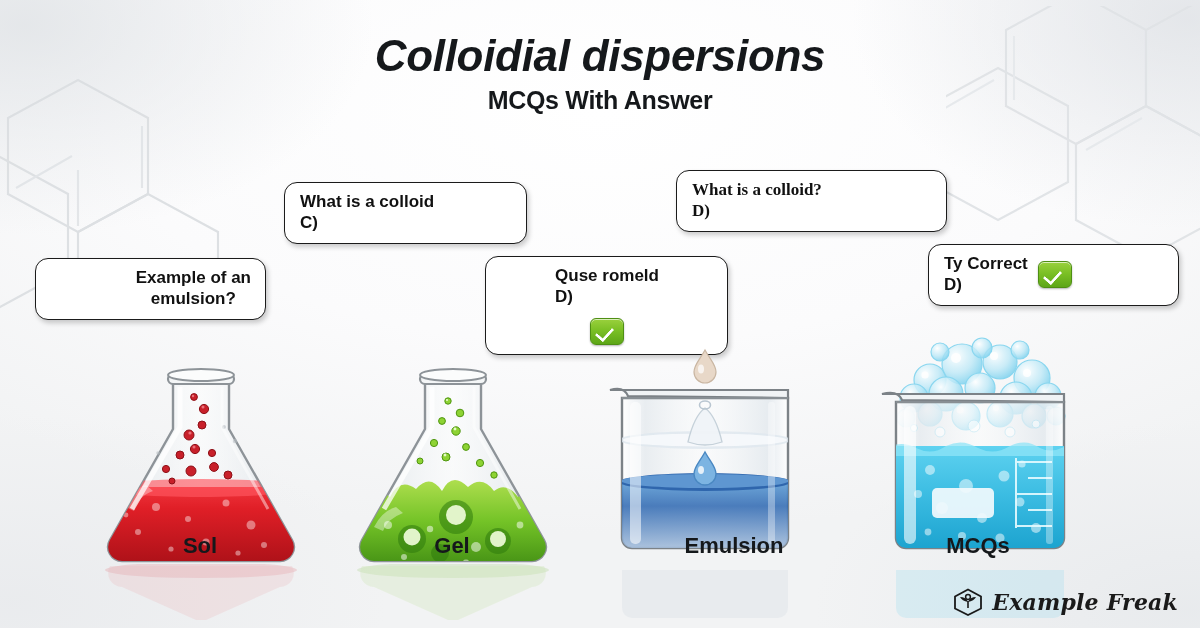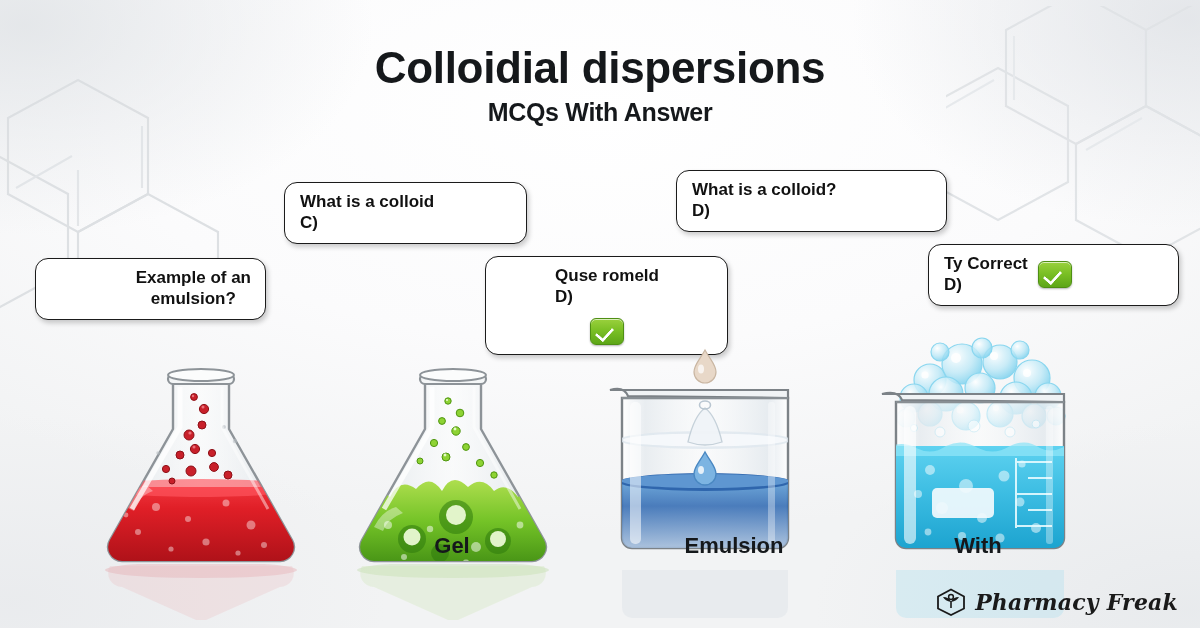--- a/index.html
+++ b/index.html
@@ -24,21 +24,21 @@
   .hexbg{position:absolute;pointer-events:none;opacity:.95;}
   .hexbg.left{left:-62px;top:58px;}
   .hexbg.right{right:-46px;top:6px;}
 
   
   #title{
     position:absolute;left:0;right:0;top:34px;text-align:center;
     color:#15181b;font-weight:bold;letter-spacing:-.3px;line-height:1.02;
   }
   #title .l1,#title .l2{font-size:44px;display:block;}
-  #title .l2{margin-top:12px;}
+  #title .l2{margin-top:0;font-style:italic;}
   #title .l3{font-size:25px;display:block;margin-top:9px;}
 
   
   .bubble{
     position:absolute;
     background:#fff;border:1.6px solid #1b1b1b;border-radius:13px;
     box-shadow:2px 3px 5px rgba(0,0,0,.20);
     padding:9px 14px 9px 15px;
     display:flex;align-items:center;gap:10px;
     font-size:17px;font-weight:bold;color:#111;line-height:1.23;
@@ -56,21 +56,21 @@
   }
   .badge:after{
     content:"";position:absolute;left:8px;top:5px;width:8px;height:14px;
     border-right:3.4px solid #fff;border-bottom:3.4px solid #fff;
     transform:rotate(42deg);border-radius:1px;
   }
 
   #b1{left:35px;top:258px;width:200px;}
   #b2{left:284px;top:182px;width:212px;}
   #b3{left:485px;top:256px;width:212px;flex-direction:column;}
-  #b4{left:676px;top:170px;width:240px;}
+  #b4{left:676px;top:170px;width:240px;font-family:Liberation Serif, serif;}
   #b5{left:928px;top:244px;width:220px;}
 
   
   .vessel{position:absolute;bottom:0;}
   .caption{
     position:absolute;width:240px;text-align:center;
     font-size:22px;font-weight:bold;color:#15181b;
     top:533px;
   }
   #cap1{left:80px;} #cap2{left:332px;} #cap3{left:614px;} #cap4{left:858px;}
@@ -451,28 +451,29 @@
       <rect x="176" y="70" width="7" height="138" rx="3" fill="#fff" opacity=".35"></rect>
     </g>
 
     <path d="M12,58 q16,-4 20,6 L194,66 L194,58 Z" fill="#f0f3f5" stroke="#7c8287" stroke-width="2.2"></path>
     <line x1="26" y1="66" x2="194" y2="66" stroke="#8d9398" stroke-width="1.6"></line>
   </svg>
   <svg class="vessel" style="left:870px;bottom:-2px" width="220" height="62" viewBox="0 0 220 62" opacity=".28">
     <path d="M26,2 L194,2 L194,40 a10,10 0 0 1 -10,10 L36,50 a10,10 0 0 1 -10,-10 Z" fill="#9bdcef"></path>
   </svg>
 
+  <div class="caption" id="cap1">Sol</div>
   <div class="caption" id="cap2">Gel</div>
   <div class="caption" id="cap3">Emulsion</div>
-  <div class="caption" id="cap4">With</div>
+  <div class="caption" id="cap4">MCQs</div>
 
   <div id="logo">
     <svg width="30" height="28" viewBox="0 0 30 28">
       <polygon points="15,1.5 28,8.5 28,20.5 15,27 2,20.5 2,8.5" fill="none" stroke="#1a1a1a" stroke-width="1.8"></polygon>
       <path d="M15,20 L15,13" stroke="#1a1a1a" stroke-width="1.6"></path>
       <path d="M15,14 q-6,-1 -8,-5 q6,0 8,5 z" fill="#1a1a1a"></path>
       <path d="M15,14 q6,-1 8,-5 q-6,0 -8,5 z" fill="#1a1a1a"></path>
       <circle cx="15" cy="9" r="2.4" fill="none" stroke="#1a1a1a" stroke-width="1.5"></circle>
     </svg>
-    <span class="word">Pharmacy Freak</span>
+    <span class="word">Example Freak</span>
   </div>
 
 </div>
 
 </body></html>

